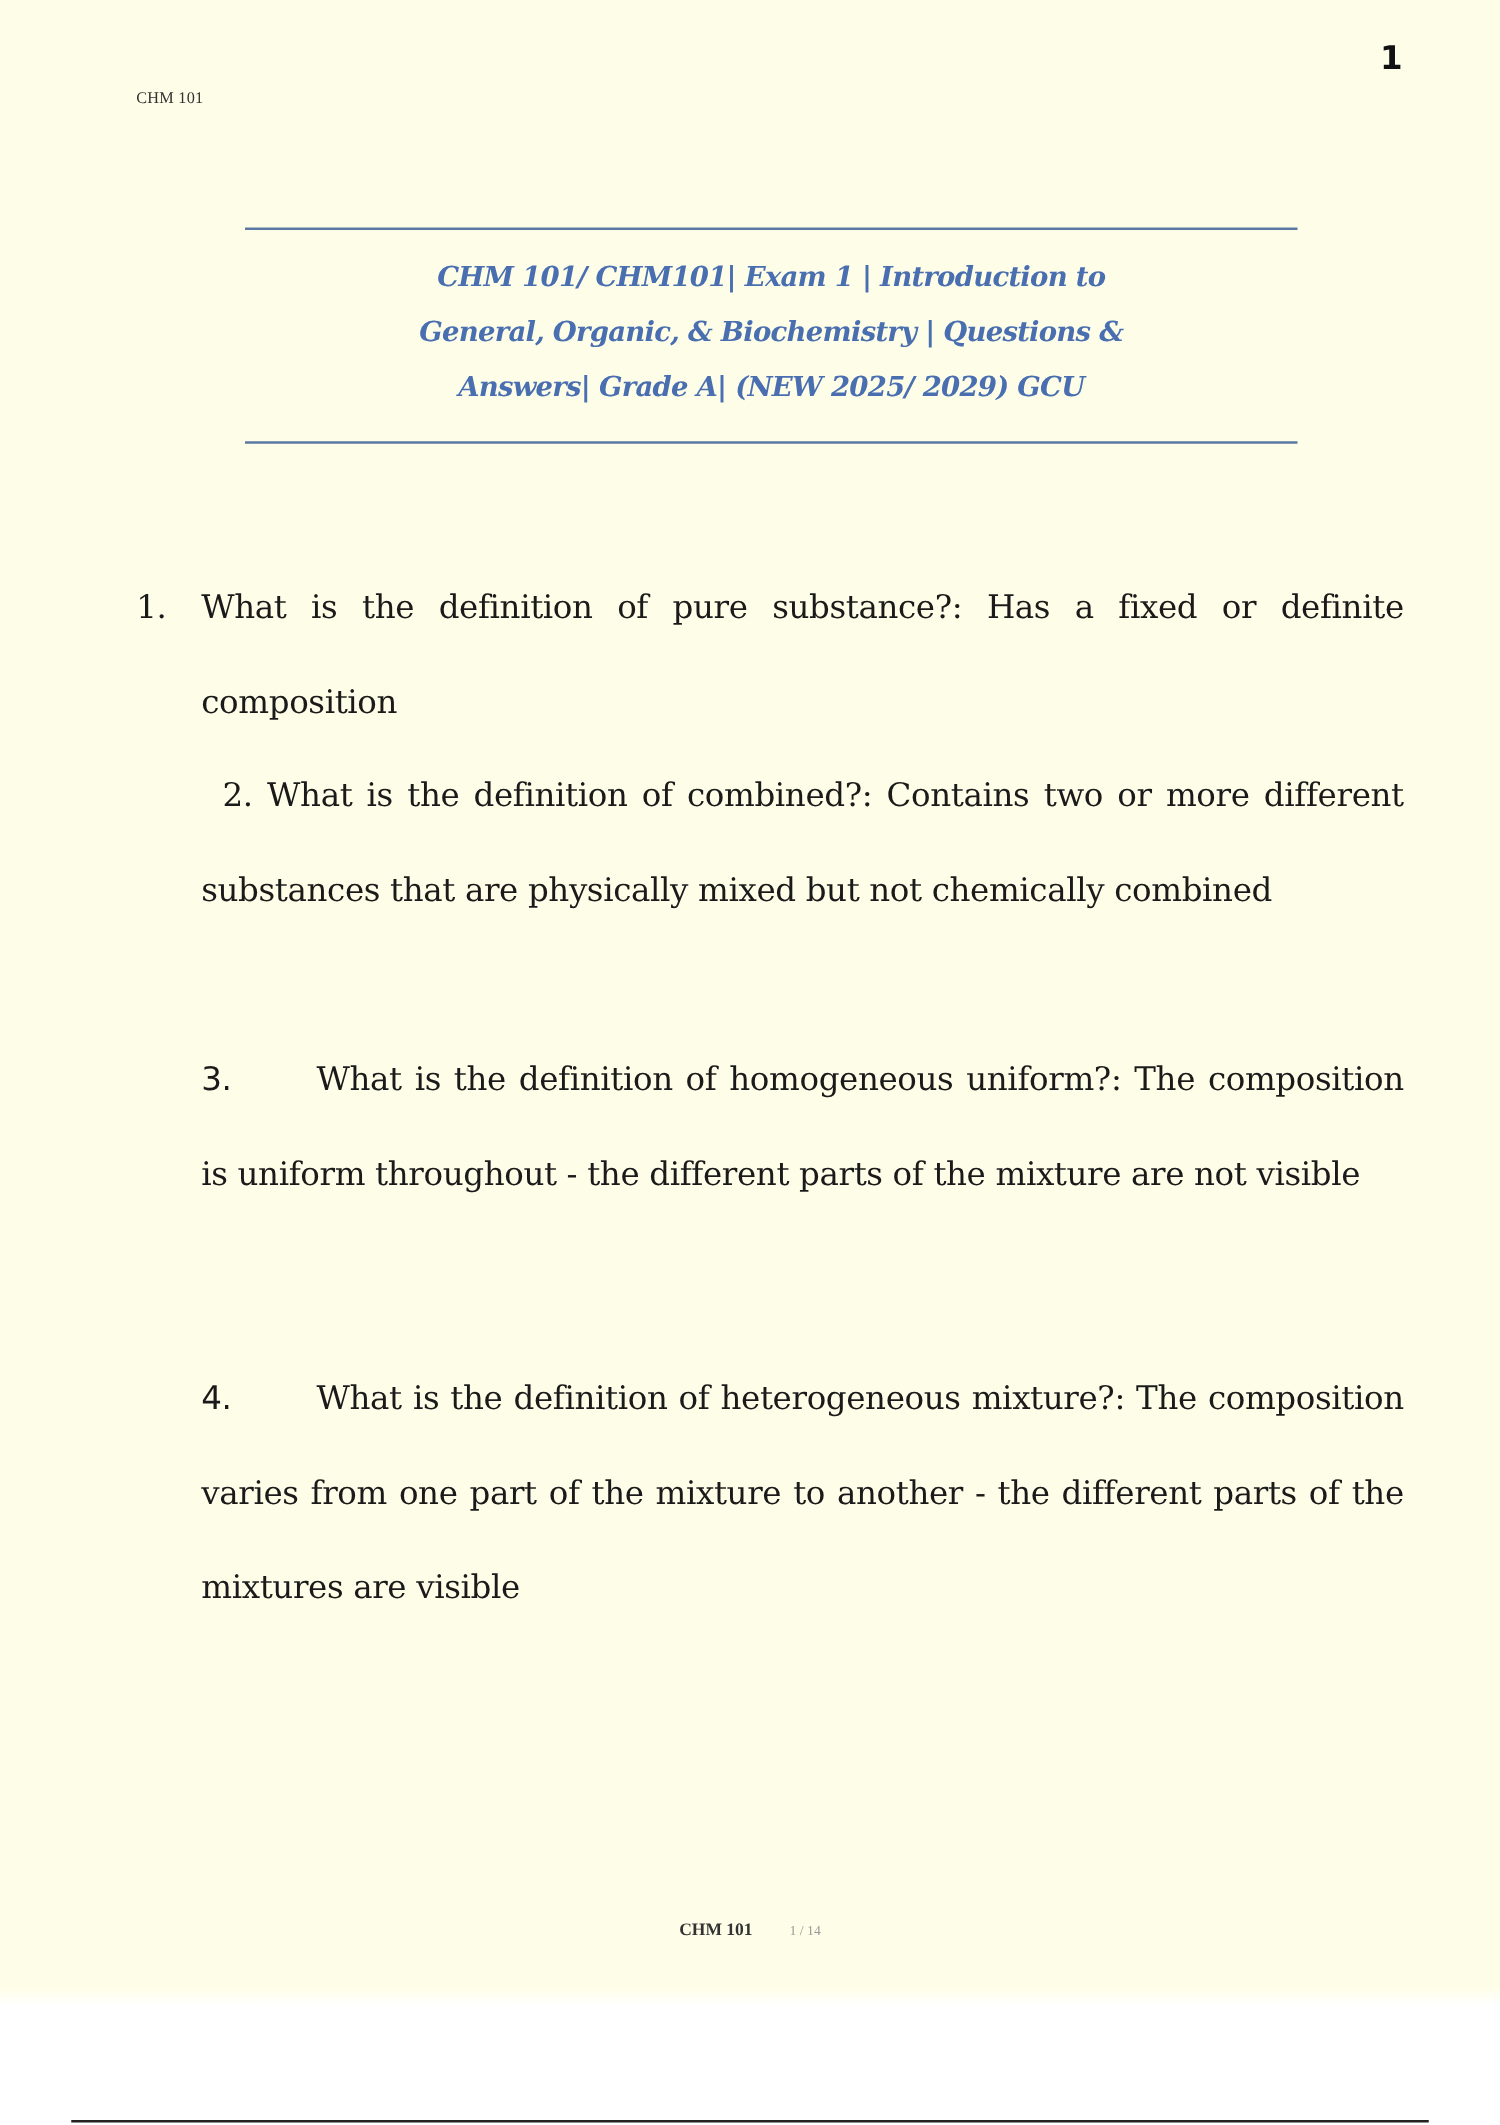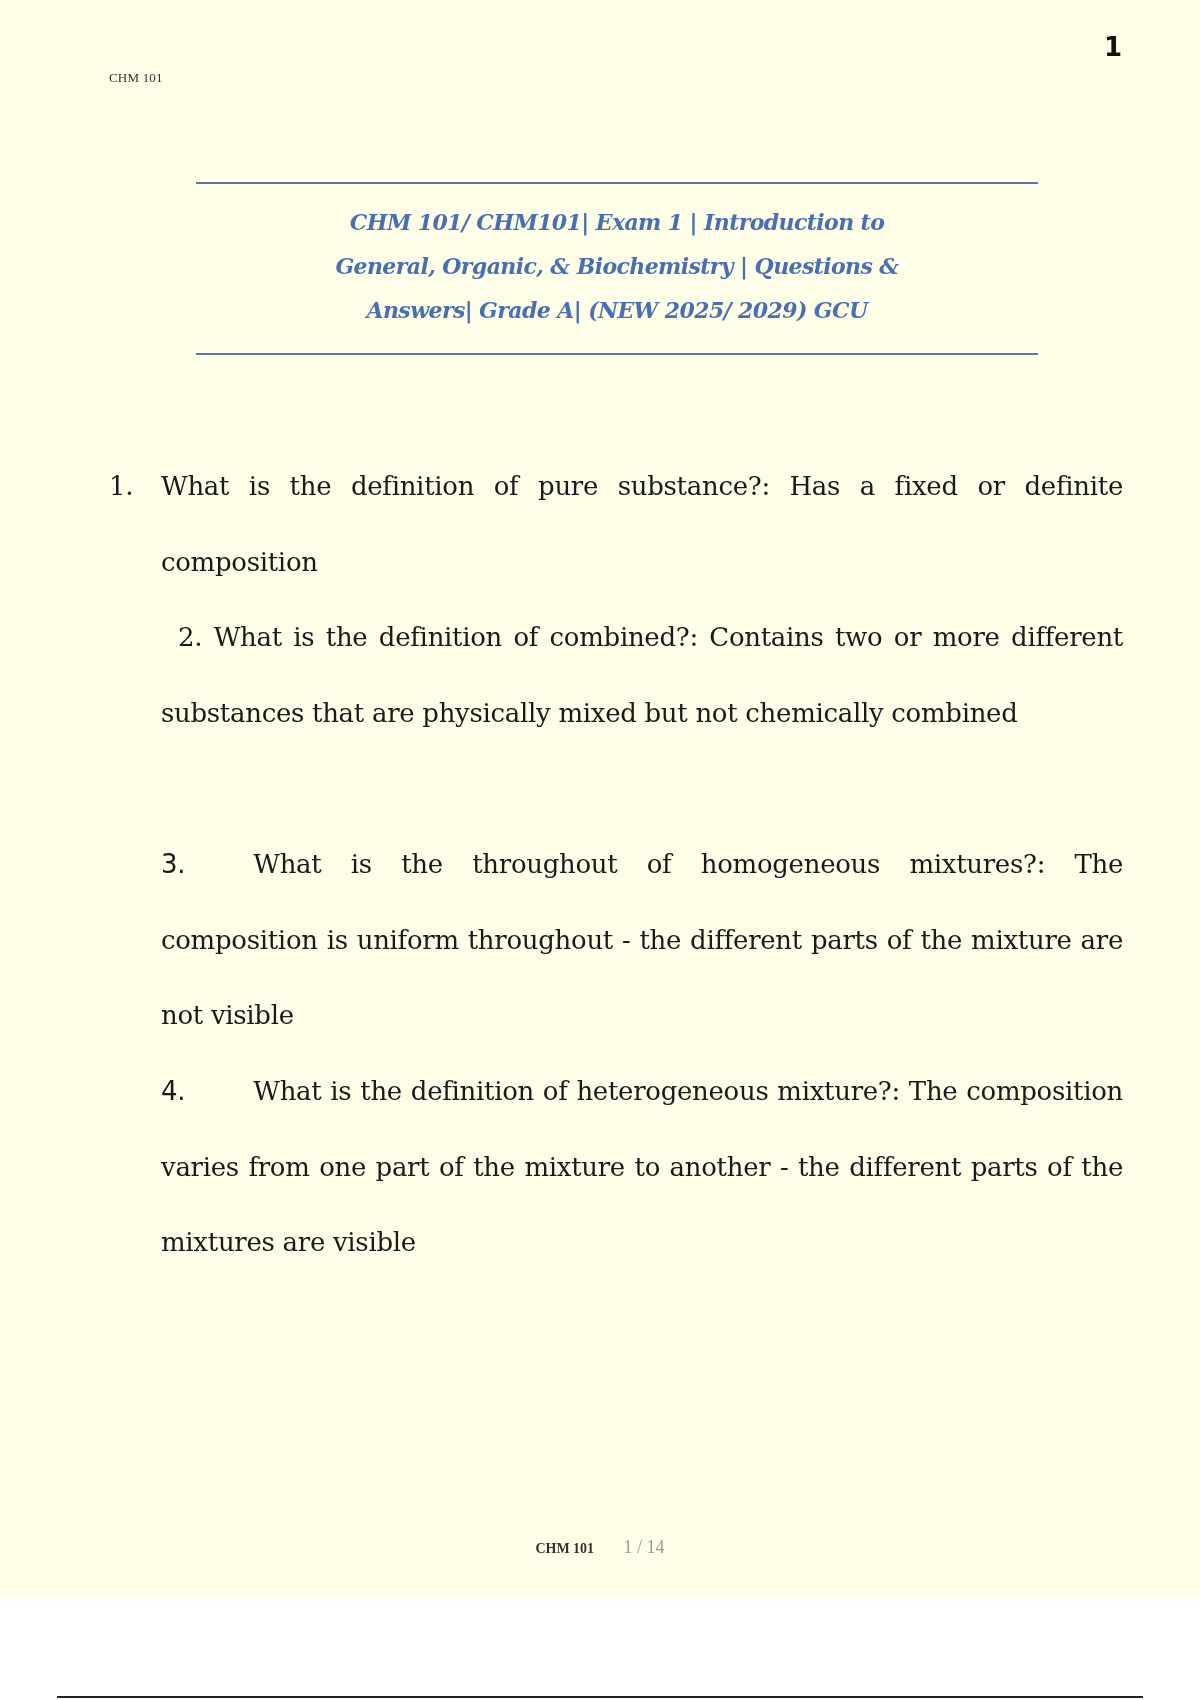--- a/index.html
+++ b/index.html
@@ -76,33 +76,33 @@
       position: absolute;
       font-family: "DejaVu Sans", "Liberation Sans", sans-serif;
       font-size: 26px;
     }
     .qa .q { font-weight: normal; }
     .qa1 { top: 449px; }
     .qa1 .num { left: -52px; top: 0; font-family: "DejaVu Serif", "Liberation Serif", serif; }
     .qa2 { top: 600px; }
     .qa2 .first { padding-left: 17px; }
     .qa3 { top: 827px; }
-    .qa4 { top: 1054px; }
+    .qa4 { top: 1082px; }
     .qa3 .gap, .qa4 .gap { display: inline-block; width: 68px; }
     .footer-center {
       position: absolute;
       top: 1537px;
       left: 0;
       width: 1200px;
       text-align: center;
       font-family: "Liberation Serif", "DejaVu Serif", serif;
       font-size: 14px;
     }
     .footer-center .label { color: #333; margin-right: 26px; font-weight: bold; }
-    .footer-center .pages { color: #999; font-size: 18px; }
+    .footer-center .pages { color: #999; font-size: 11px; }
     .fade {
       position: absolute;
       left: 0;
       top: 1590px;
       width: 1200px;
       height: 14px;
       background: linear-gradient(#fefee8, #ffffff);
     }
     .bottom-line {
       position: absolute;
@@ -135,21 +135,21 @@
     <span>Has a fixed or definite composition</span>
   </div>
 
   <div class="qa qa2">
     <span class="first"></span><span>2.</span>
     <span class="q">What is the definition of combined?:</span>
     <span>Contains two or more different substances that are physically mixed but not chemically combined</span>
   </div>
 
   <div class="qa qa3">
-    <span style="font-family:'DejaVu Sans','Liberation Sans',sans-serif;">3.</span><span class="gap"></span><span class="q">What is the throughout of homogeneous mixtures?:</span>
+    <span style="font-family:'DejaVu Sans','Liberation Sans',sans-serif;">3.</span><span class="gap"></span><span class="q">What is the definition of homogeneous uniform?:</span>
     <span>The composition is uniform throughout - the different parts of the mixture are not visible</span>
   </div>
 
   <div class="qa qa4">
     <span style="font-family:'DejaVu Sans','Liberation Sans',sans-serif;">4.</span><span class="gap"></span><span class="q">What is the definition of heterogeneous mixture?:</span>
     <span>The composition varies from one part of the mixture to another - the different parts of the mixtures are visible</span>
   </div>
 
   <div class="footer-center">
     <span class="label">CHM 101</span>

